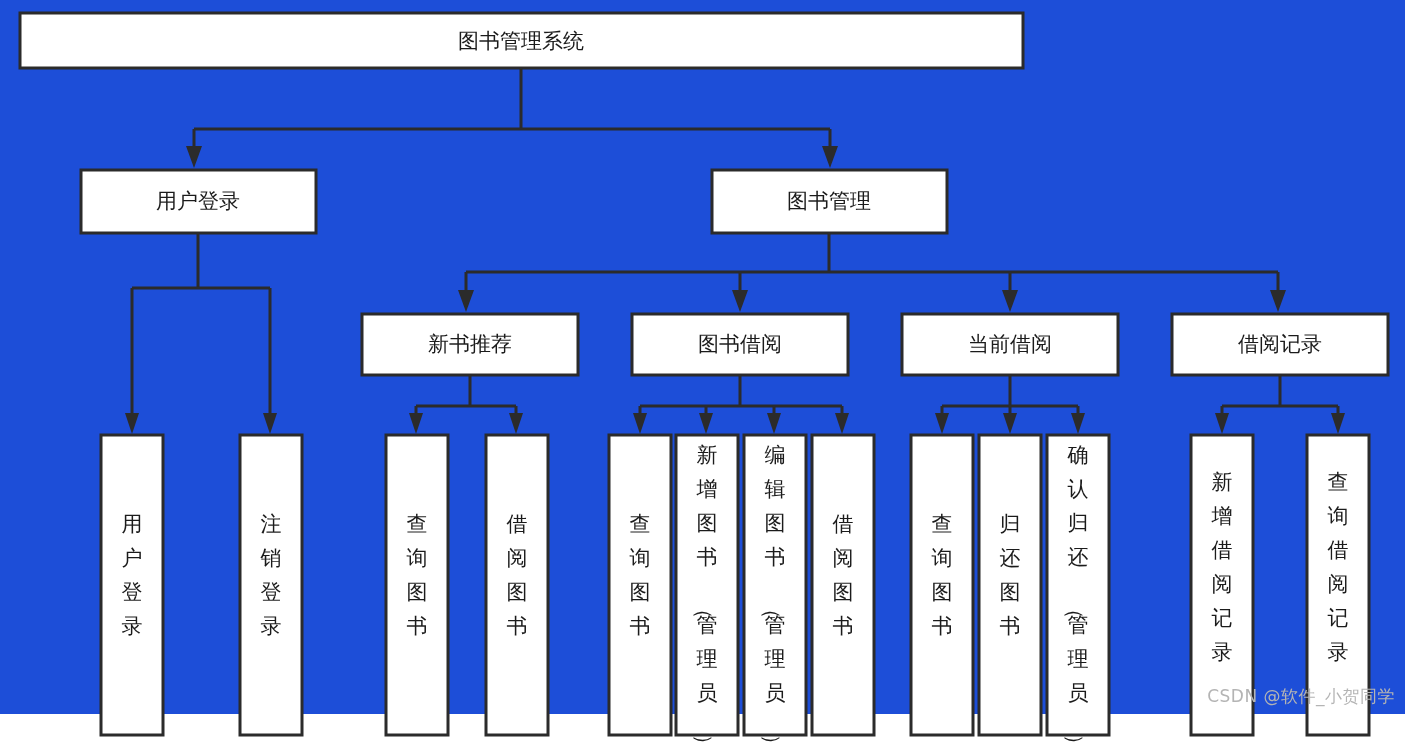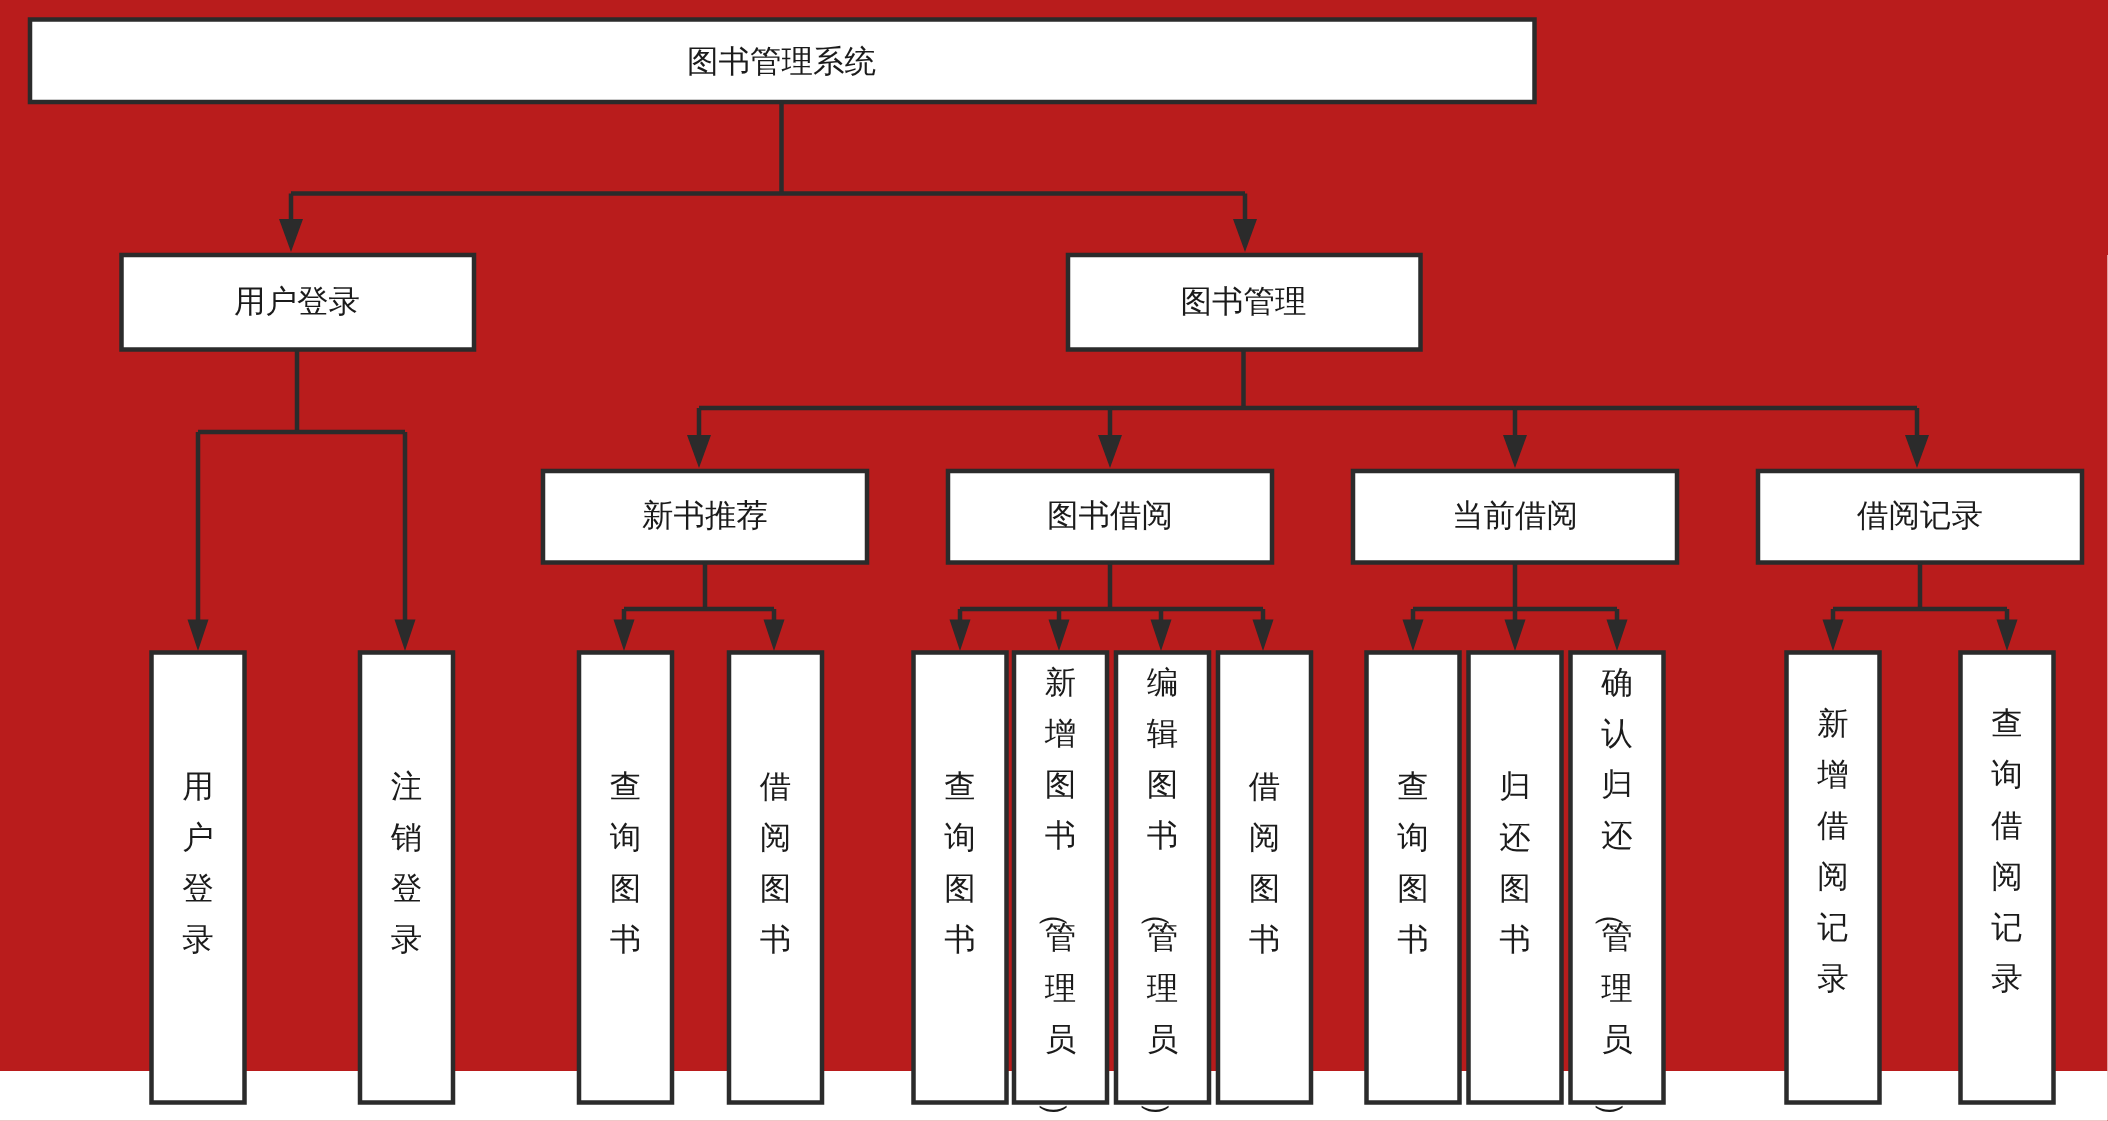--- a/index.html
+++ b/index.html
@@ -10,21 +10,21 @@
   body {
     width: 1405px;
     height: 747px;
     font-family: "DejaVu Sans", "Liberation Sans", sans-serif;
     overflow: hidden;
   }
   #diagram-root {
     position: relative;
     width: 1405px;
     height: 714px;
-    background: #b91c1c;
+    background: #1d4ed8;
   }
   svg#tree-svg {
     position: absolute;
     left: 0;
     top: 0;
     width: 1405px;
     height: 747px;
     display: block;
   }
   .node-box {
@@ -241,14 +241,15 @@
       <text class="node-label-v" x="1222" y="489"><tspan x="1222" y="489">新</tspan><tspan x="1222" y="523">增</tspan><tspan x="1222" y="557">借</tspan><tspan x="1222" y="591">阅</tspan><tspan x="1222" y="625">记</tspan><tspan x="1222" y="659">录</tspan></text>
     </g>
 
     <g>
       <rect class="node-box" x="1307" y="435" width="62" height="300"></rect>
       <text class="node-label-v" x="1338" y="489"><tspan x="1338" y="489">查</tspan><tspan x="1338" y="523">询</tspan><tspan x="1338" y="557">借</tspan><tspan x="1338" y="591">阅</tspan><tspan x="1338" y="625">记</tspan><tspan x="1338" y="659">录</tspan></text>
     </g>
 
   </svg>
 
+  <div class="watermark">CSDN @软件_小贺同学</div>
 
 </div>
 
 </body></html>

